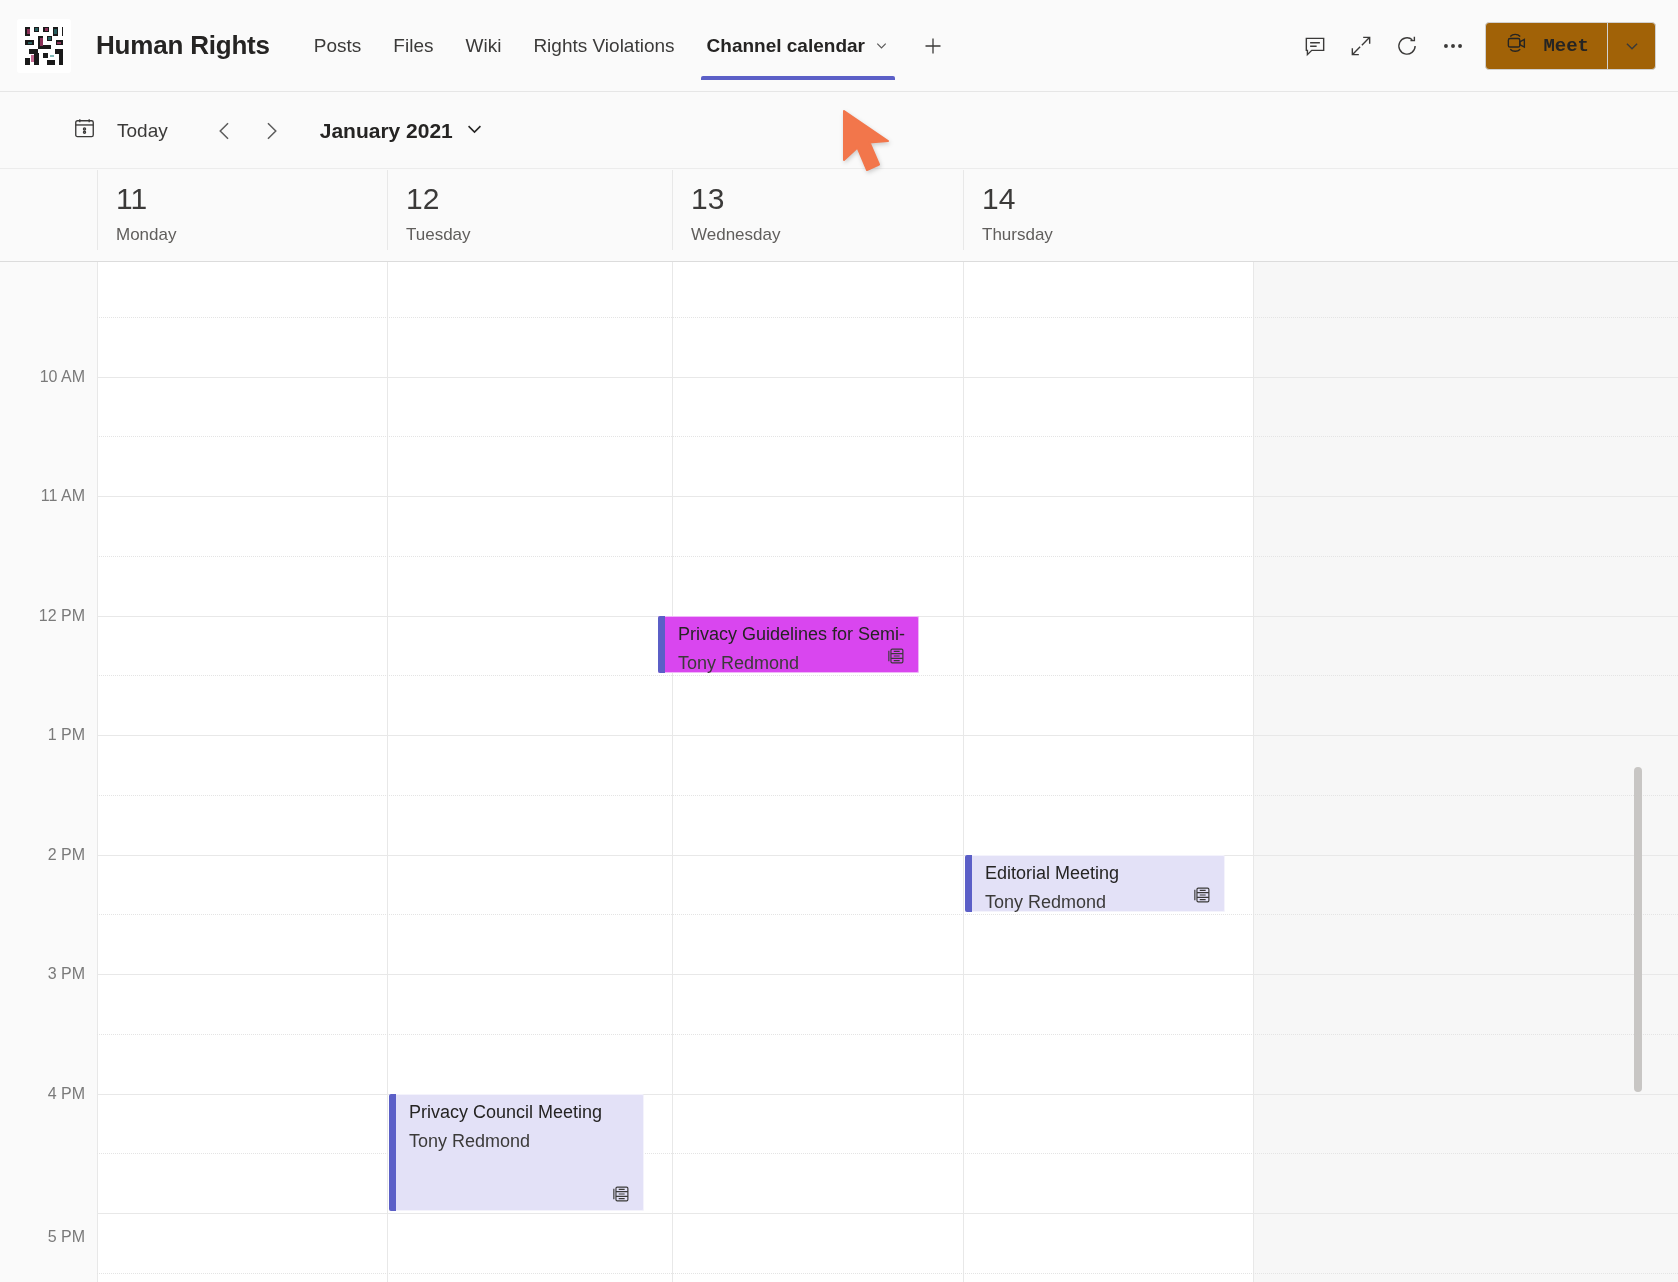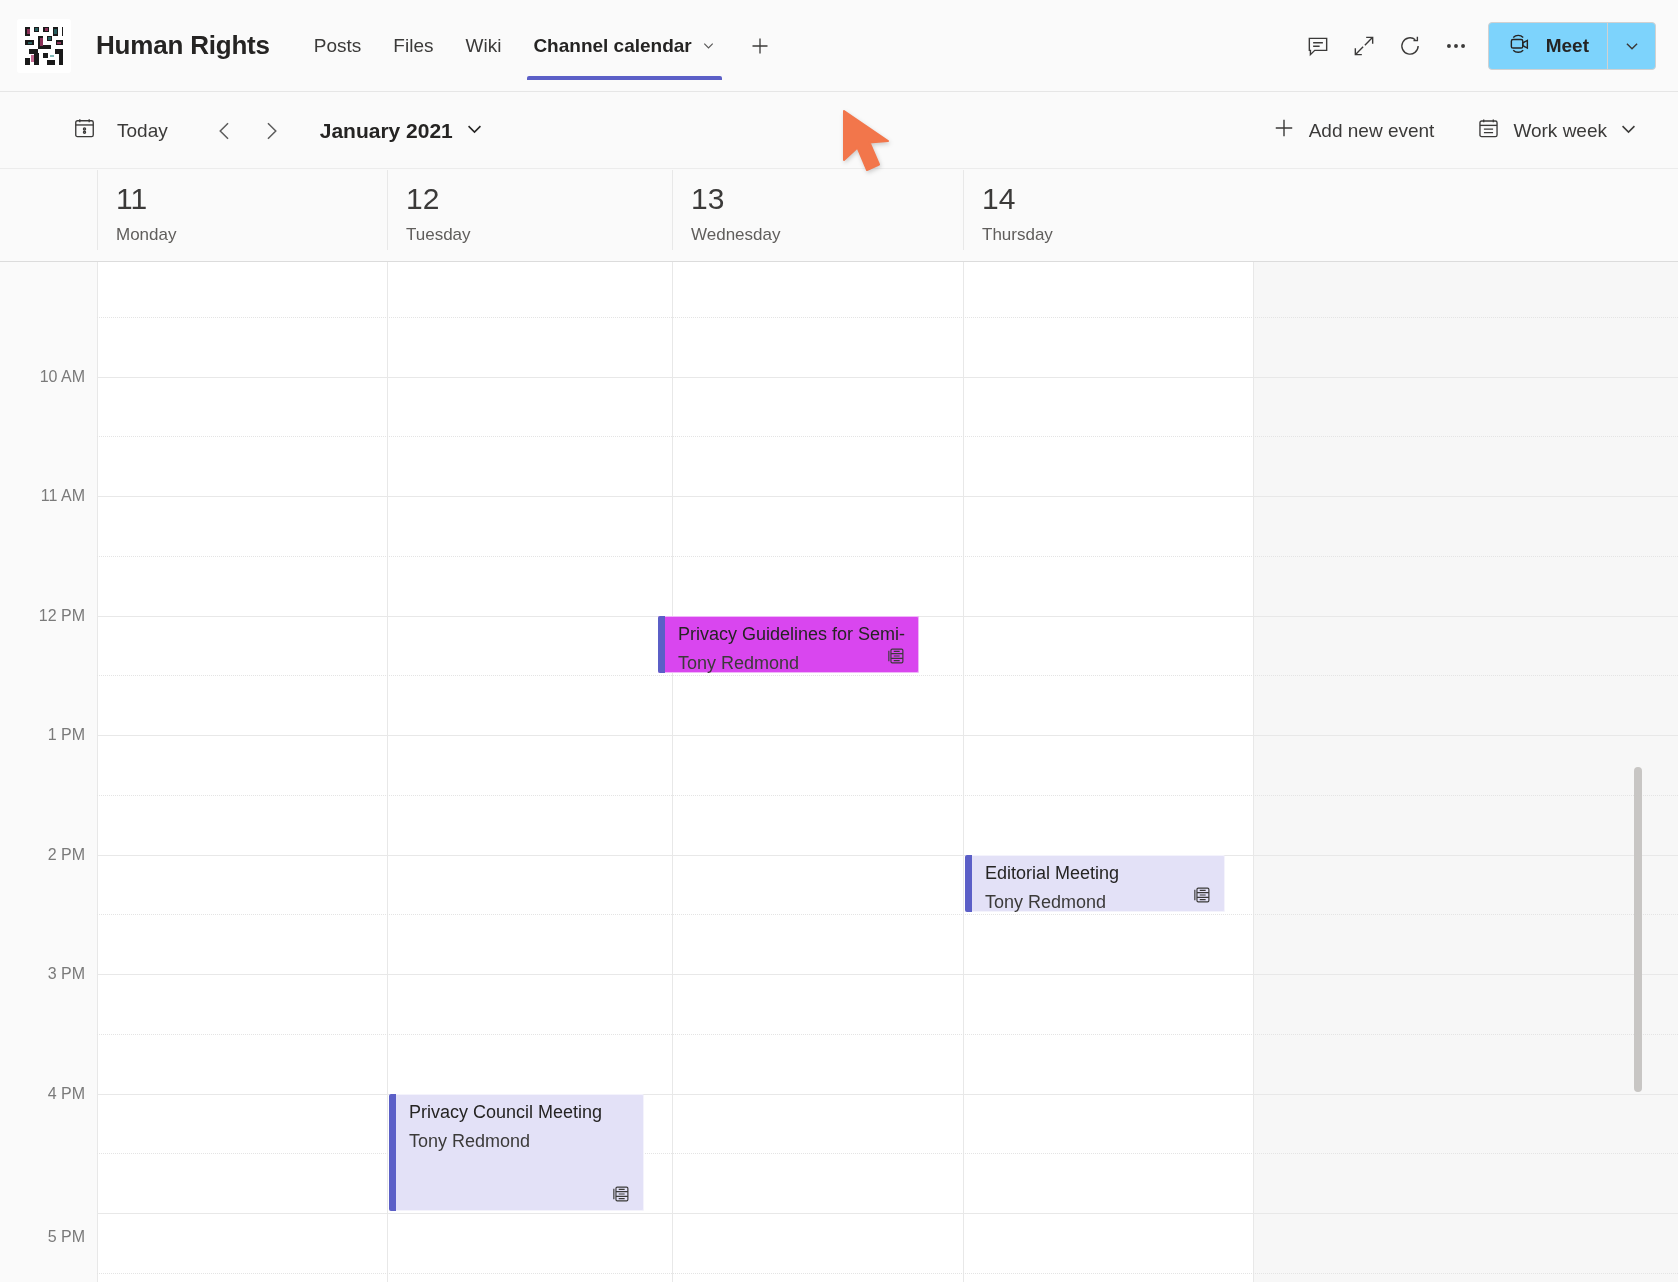--- a/index.html
+++ b/index.html
@@ -49,22 +49,22 @@
   .hdr-right {
     margin-left:auto; display:flex; align-items:center; gap:2px;
     padding-right:22px; height:92px;
   }
   .hdr-icon {
     width:44px; height:44px; display:flex; align-items:center; justify-content:center;
     color:#3b3a39; cursor:pointer; border-radius:4px;
   }
   .meet-group {
     display:flex; align-items:stretch; margin-left:8px;
-    border:1px solid #d1d1d1; border-radius:4px; background:#7dd3fc;
-    height:48px; overflow:hidden;
+    border:1px solid #d1d1d1; border-radius:4px; background:#a16207;
+    height:48px; overflow:hidden;font-family:Liberation Mono, monospace;
   }
   .meet-btn {
     display:flex; align-items:center; gap:12px; padding:0 18px;
     font-size:19px; font-weight:600; color:#252423; cursor:pointer;
   }
   .meet-split {
     width:48px; display:flex; align-items:center; justify-content:center;
     border-left:1px solid #d1d1d1; color:#3b3a39; cursor:pointer;
   }
 
@@ -188,20 +188,23 @@
     <div class="tabs">
       <div class="tab">
         <span>Posts</span>
       </div>
       <div class="tab">
         <span>Files</span>
       </div>
       <div class="tab">
         <span>Wiki</span>
       </div>
+      <div class="tab">
+        <span>Rights Violations</span>
+      </div>
       <div class="tab active">
         <span>Channel calendar</span>
         <span class="chev">
           <svg width="15" height="15" viewBox="0 0 16 16" fill="none" stroke="currentColor" stroke-width="1.3">
             <path d="M3.5 6 L8 10.5 L12.5 6"></path>
           </svg>
         </span>
       </div>
       <div class="tab-add">
         <svg width="24" height="24" viewBox="0 0 24 24" fill="none" stroke="currentColor" stroke-width="1.3">
@@ -281,46 +284,20 @@
     </div>
     <div class="tb-month">
       <span>January 2021</span>
       <span>
         <svg width="19" height="19" viewBox="0 0 16 16" fill="none" stroke="currentColor" stroke-width="1.3">
           <path d="M3 6 L8 11 L13 6"></path>
         </svg>
       </span>
     </div>
 
-    <div class="tb-right">
-      <div class="tb-btn">
-        <span>
-          <svg width="26" height="26" viewBox="0 0 24 24" fill="none" stroke="currentColor" stroke-width="1.3">
-            <path d="M12 4.4v15.2M4.4 12h15.2"></path>
-          </svg>
-        </span>
-        <span>Add new event</span>
-      </div>
-      <div class="tb-btn">
-        <span>
-          <svg width="25" height="25" viewBox="0 0 24 24" fill="none" stroke="currentColor" stroke-width="1.3">
-            <rect x="3.8" y="4.8" width="16.4" height="15" rx="1.6"></rect>
-            <path d="M3.8 9h16.4"></path>
-            <path d="M7.4 3.3v2.8M16.6 3.3v2.8"></path>
-            <path d="M7.6 12.6h8.8M7.6 16h8.8"></path>
-          </svg>
-        </span>
-        <span>Work week</span>
-        <span>
-          <svg width="19" height="19" viewBox="0 0 16 16" fill="none" stroke="currentColor" stroke-width="1.3">
-            <path d="M3 6 L8 11 L13 6"></path>
-          </svg>
-        </span>
-      </div>
-    </div>
   </div>
 
   <div class="cal">
 
     <div class="dayhdr" id="dayhdr">
       <div class="gutter-sp"></div>
     <div class="dcol" style="left: 97px; width: 290px;">
           <div class="dnum">11</div>
           <div class="dname">Monday</div>
         </div>

